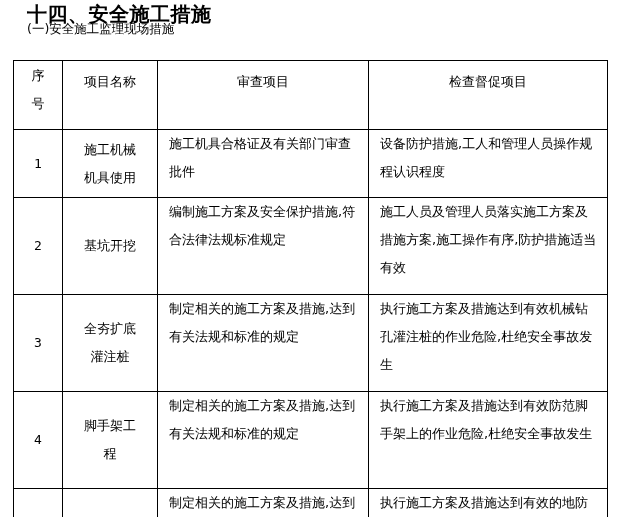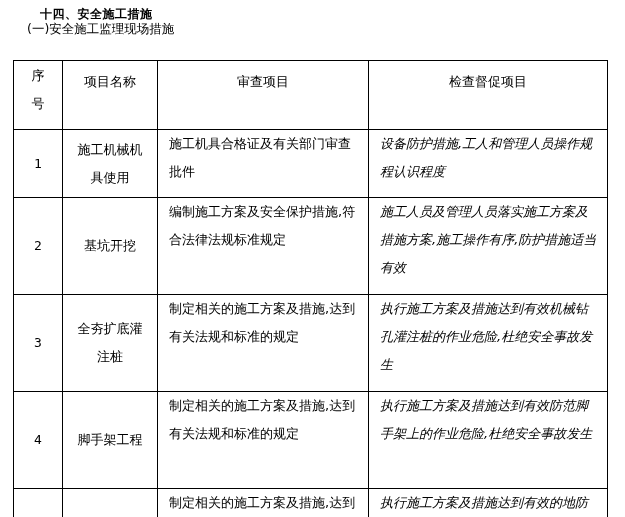--- a/index.html
+++ b/index.html
@@ -2,23 +2,23 @@
 <html><head>
   <meta charset="utf-8">
   <style>
     html, body { margin: 0; padding: 0; background: #ffffff; }
     body {
       width: 625px; height: 517px; position: relative; overflow: hidden;
       font-family: "DejaVu Sans", "Liberation Sans", sans-serif;
       color: #000;
     }
     .title {
-      position: absolute; left: 40px; top: 2px;
+      position: absolute; left: 27px; top: 2px;
       font-family: "DejaVu Serif", "Liberation Serif", serif;
-      font-weight: bold; font-size: 12px; line-height: 24px;
+      font-weight: bold; font-size: 20px; line-height: 24px;
       letter-spacing: 0.5px;
     }
     .subtitle {
       position: absolute; left: 27px; top: 20px;
       font-size: 12.5px; line-height: 18px;
     }
     table.measures {
       position: absolute; left: 13px; top: 60px;
       border-collapse: collapse;
       table-layout: fixed;
@@ -33,23 +33,23 @@
     }
     col.c-no { width: 49px; }
     col.c-name { width: 95px; }
     col.c-review { width: 211px; }
     col.c-check { width: 239px; }
     th { vertical-align: top !important; height: 56px; }
     th.h-no { padding: 0 14px !important; text-align: center; }
     th.h-name, th.h-review, th.h-check { text-align: center; }
     th .inner { display: block; padding-top: 1px; }
     td.no { text-align: center; font-size: 12px; font-family: "DejaVu Sans Mono", "Liberation Mono", monospace; }
-    td.name { text-align: center; padding: 0 10px !important; margin-top: 16px; }
+    td.name { text-align: center; padding: 0 16px !important; margin-top: 16px; }
     td.review { padding: 0 9px 0 11px !important; vertical-align: top !important; }
-    td.check { padding: 0 8px 0 11px !important; vertical-align: top !important; font-style: italic; }
+    td.check { padding: 0 8px 0 11px !important; vertical-align: top !important; }
     tr.r1 td { height: 55px; }
     tr.r2 td, tr.r3 td, tr.r4 td, tr.r5 td { height: 84px; }
     tr.r1 td.review, tr.r1 td.check { padding-top: 0 !important; margin-top: 21px; }
   </style>
 </head>
 <body>
 
 <div class="title">十四、安全施工措施</div>
 <div class="subtitle">(一)安全施工监理现场措施</div>
 

